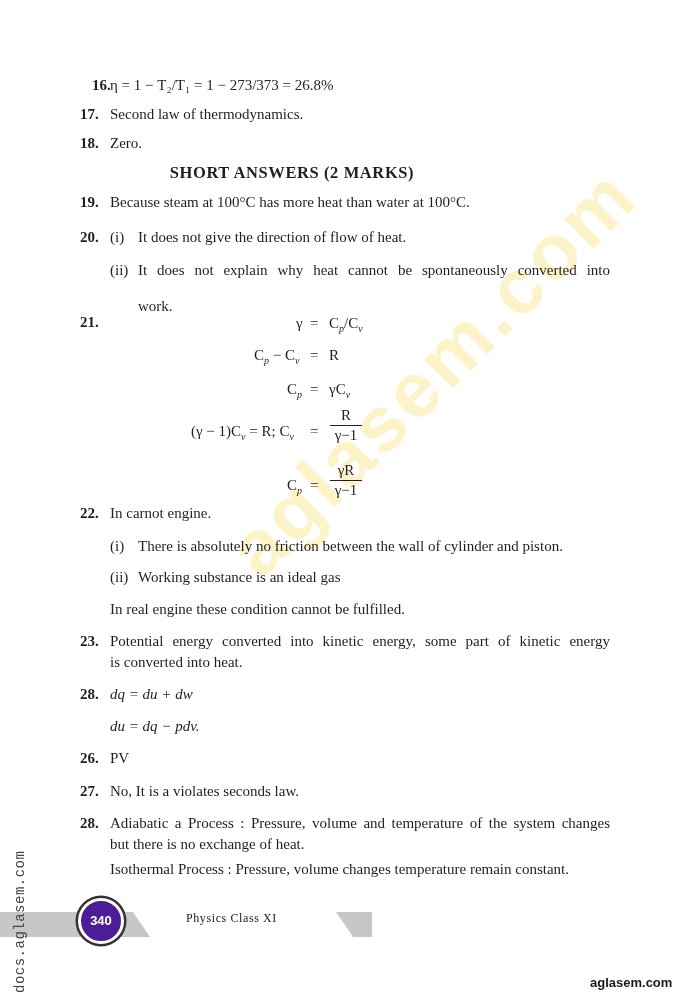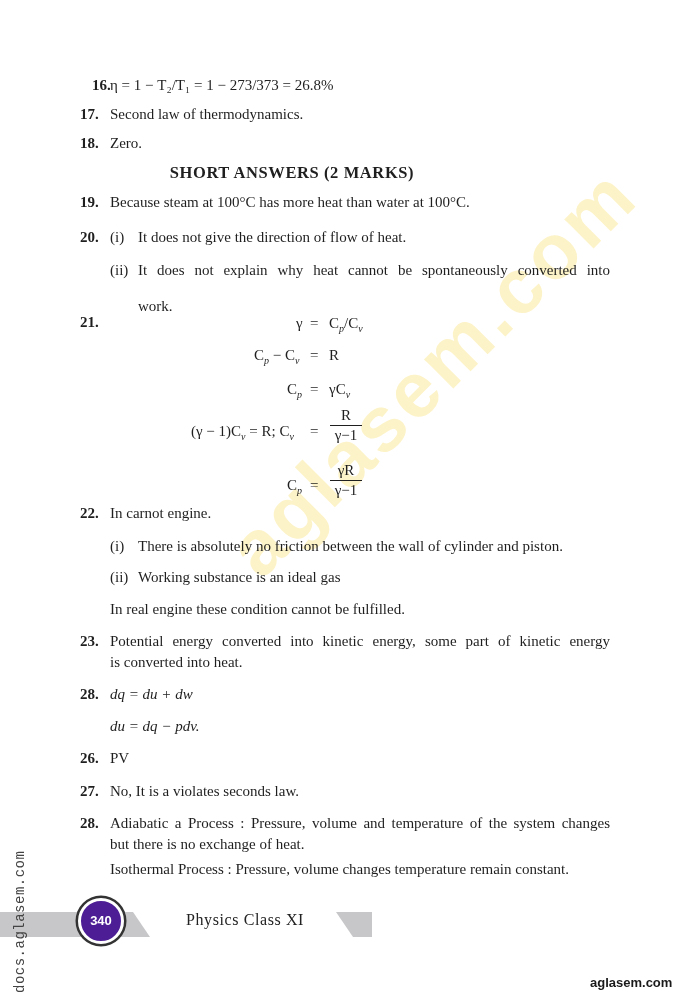--- a/index.html
+++ b/index.html
@@ -45,21 +45,21 @@
       clip-path: polygon(0 0, 36px 0, 36px 25px, 17px 25px); z-index: 1;
     }
     .page-circle {
       position: absolute; left: 78px; top: 898px; width: 40px; height: 40px;
       border-radius: 50%; background: #4c1d95;
       border: 3px solid #ffffff; box-shadow: 0 0 0 2.5px #333333;
       color: #ffffff; font-family: "Liberation Sans", sans-serif; font-weight: bold;
       font-size: 13px; line-height: 40px; text-align: center; z-index: 2;
     }
     .footer-title {
-      position: absolute; left: 186px; top: 911px; font-size: 16px;
+      position: absolute; left: 186px; top: 911px; font-size: 12px;
       letter-spacing: 0.6px; color: #222; z-index: 2;
     }
     .brand {
       position: absolute; left: 590px; top: 975px;
       font-family: "Liberation Sans", sans-serif; font-weight: bold;
       font-size: 13px; color: #1a1a1a; z-index: 2;
     }
   </style>
 </head>
 <body>

